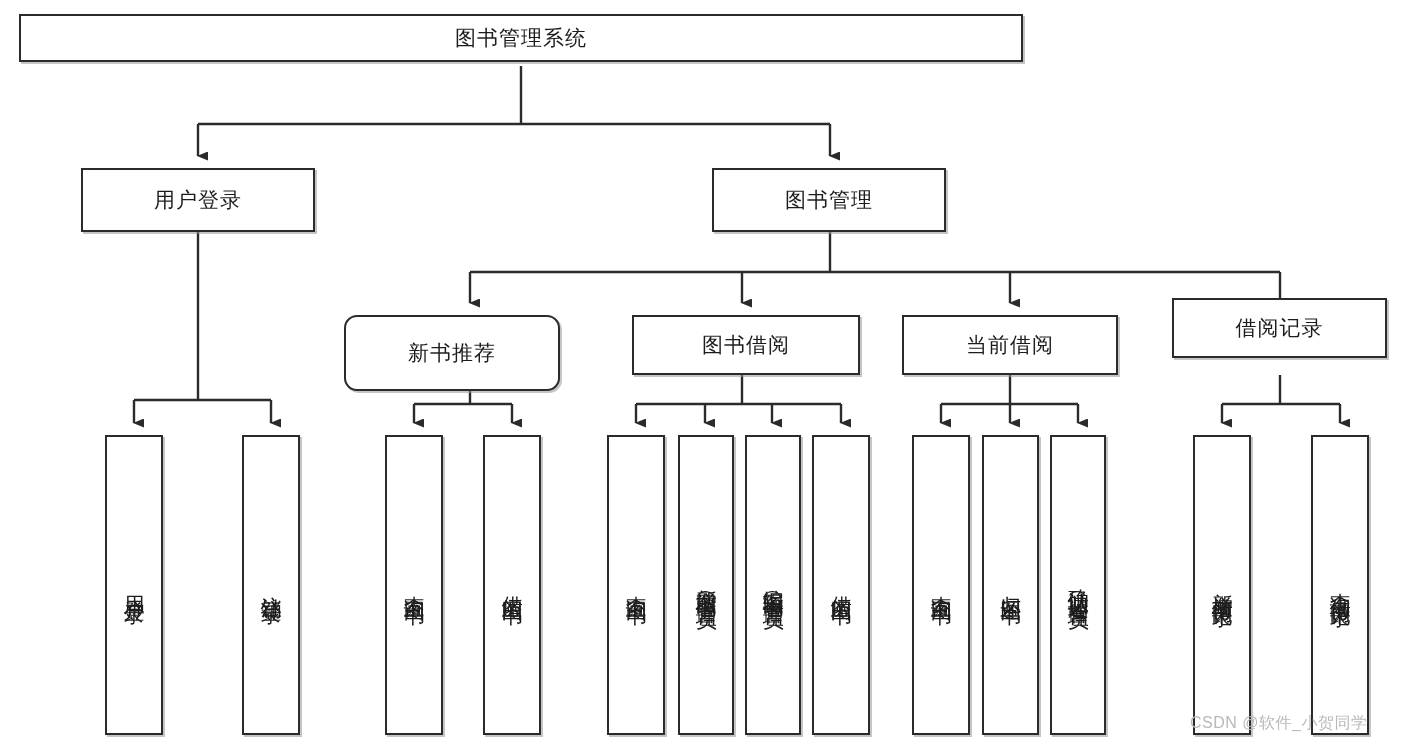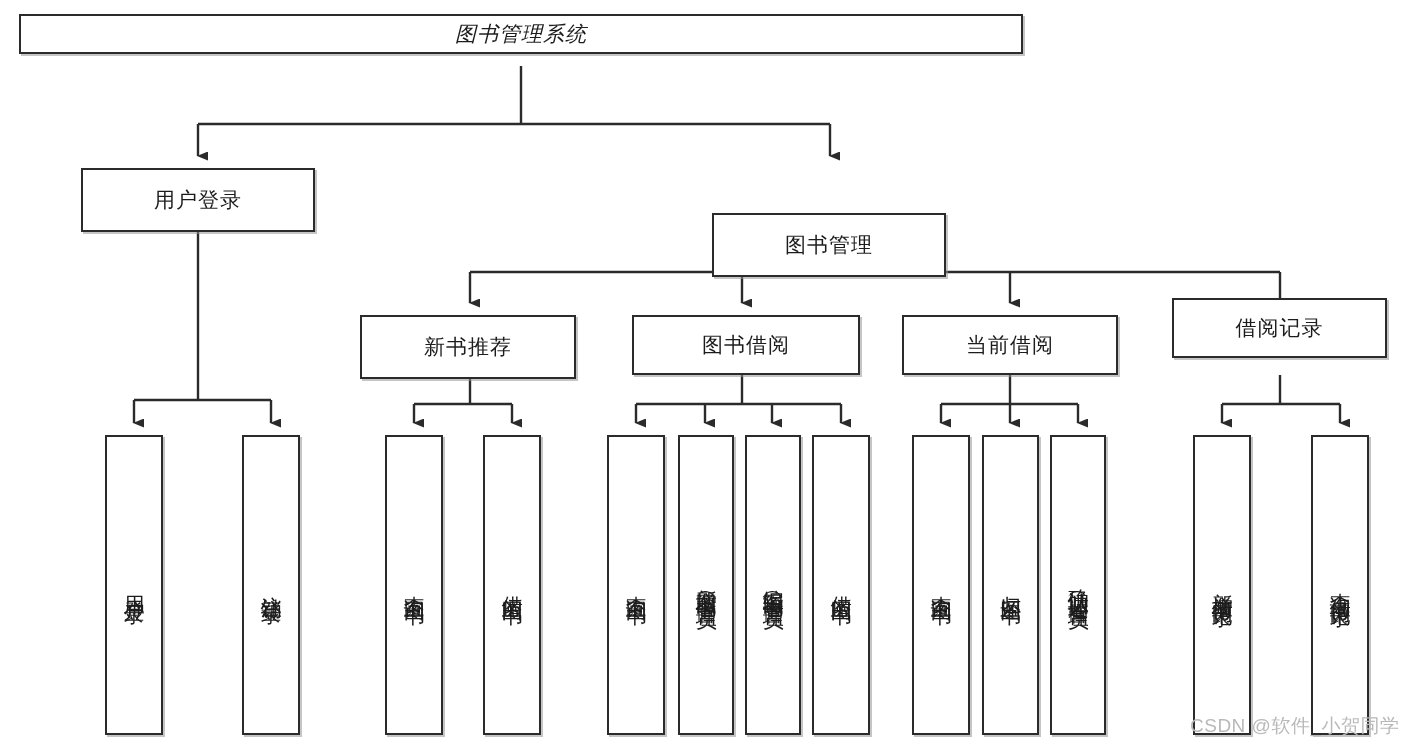--- a/index.html
+++ b/index.html
@@ -31,21 +31,21 @@
     writing-mode:vertical-rl;
     text-orientation:upright;
     font-size:21px;
     line-height:1.45;
     letter-spacing:3px;
     white-space:normal;
     max-height:285px;
   }
   .watermark{
     position:absolute;
-    font-size:19px;
+    font-size:16px;
     color:#b9b9b9;
     letter-spacing:.5px;
     white-space:nowrap;
     user-select:none;
   }
 </style>
 </head>
 <body>
 
 <div id="canvas">
@@ -93,32 +93,32 @@
       <path d="M1010,404 L1010,423" marker-end="url(#arrow)"></path>
       <path d="M1078,404 L1078,423" marker-end="url(#arrow)"></path>
 
       <path d="M1280,375 L1280,404"></path>
       <path d="M1222,404 L1340,404"></path>
       <path d="M1222,404 L1222,423" marker-end="url(#arrow)"></path>
       <path d="M1340,404 L1340,423" marker-end="url(#arrow)"></path>
     </g>
   </svg>
 
-  <div class="node" style="left:19px;top:14px;width:1004px;height:40px;font-style:italic;">
+  <div class="node" style="left:19px;top:14px;width:1004px;height:48px;">
     <span class="label">图书管理系统</span>
   </div>
 
   <div class="node" style="left:81px;top:168px;width:234px;height:64px;">
     <span class="label">用户登录</span>
   </div>
-  <div class="node" style="left:712px;top:168px;width:234px;height:64px;margin-top:45px;">
+  <div class="node" style="left:712px;top:168px;width:234px;height:64px;">
     <span class="label">图书管理</span>
   </div>
 
-  <div class="node" style="left:360px;top:315px;width:216px;height:64px;">
+  <div class="node" style="left:344px;top:315px;width:216px;height:76px;border-radius:13px;">
     <span class="label">新书推荐</span>
   </div>
   <div class="node" style="left:632px;top:315px;width:228px;height:60px;">
     <span class="label">图书借阅</span>
   </div>
   <div class="node" style="left:902px;top:315px;width:216px;height:60px;">
     <span class="label">当前借阅</span>
   </div>
   <div class="node" style="left:1172px;top:298px;width:215px;height:60px;">
     <span class="label">借阅记录</span>

